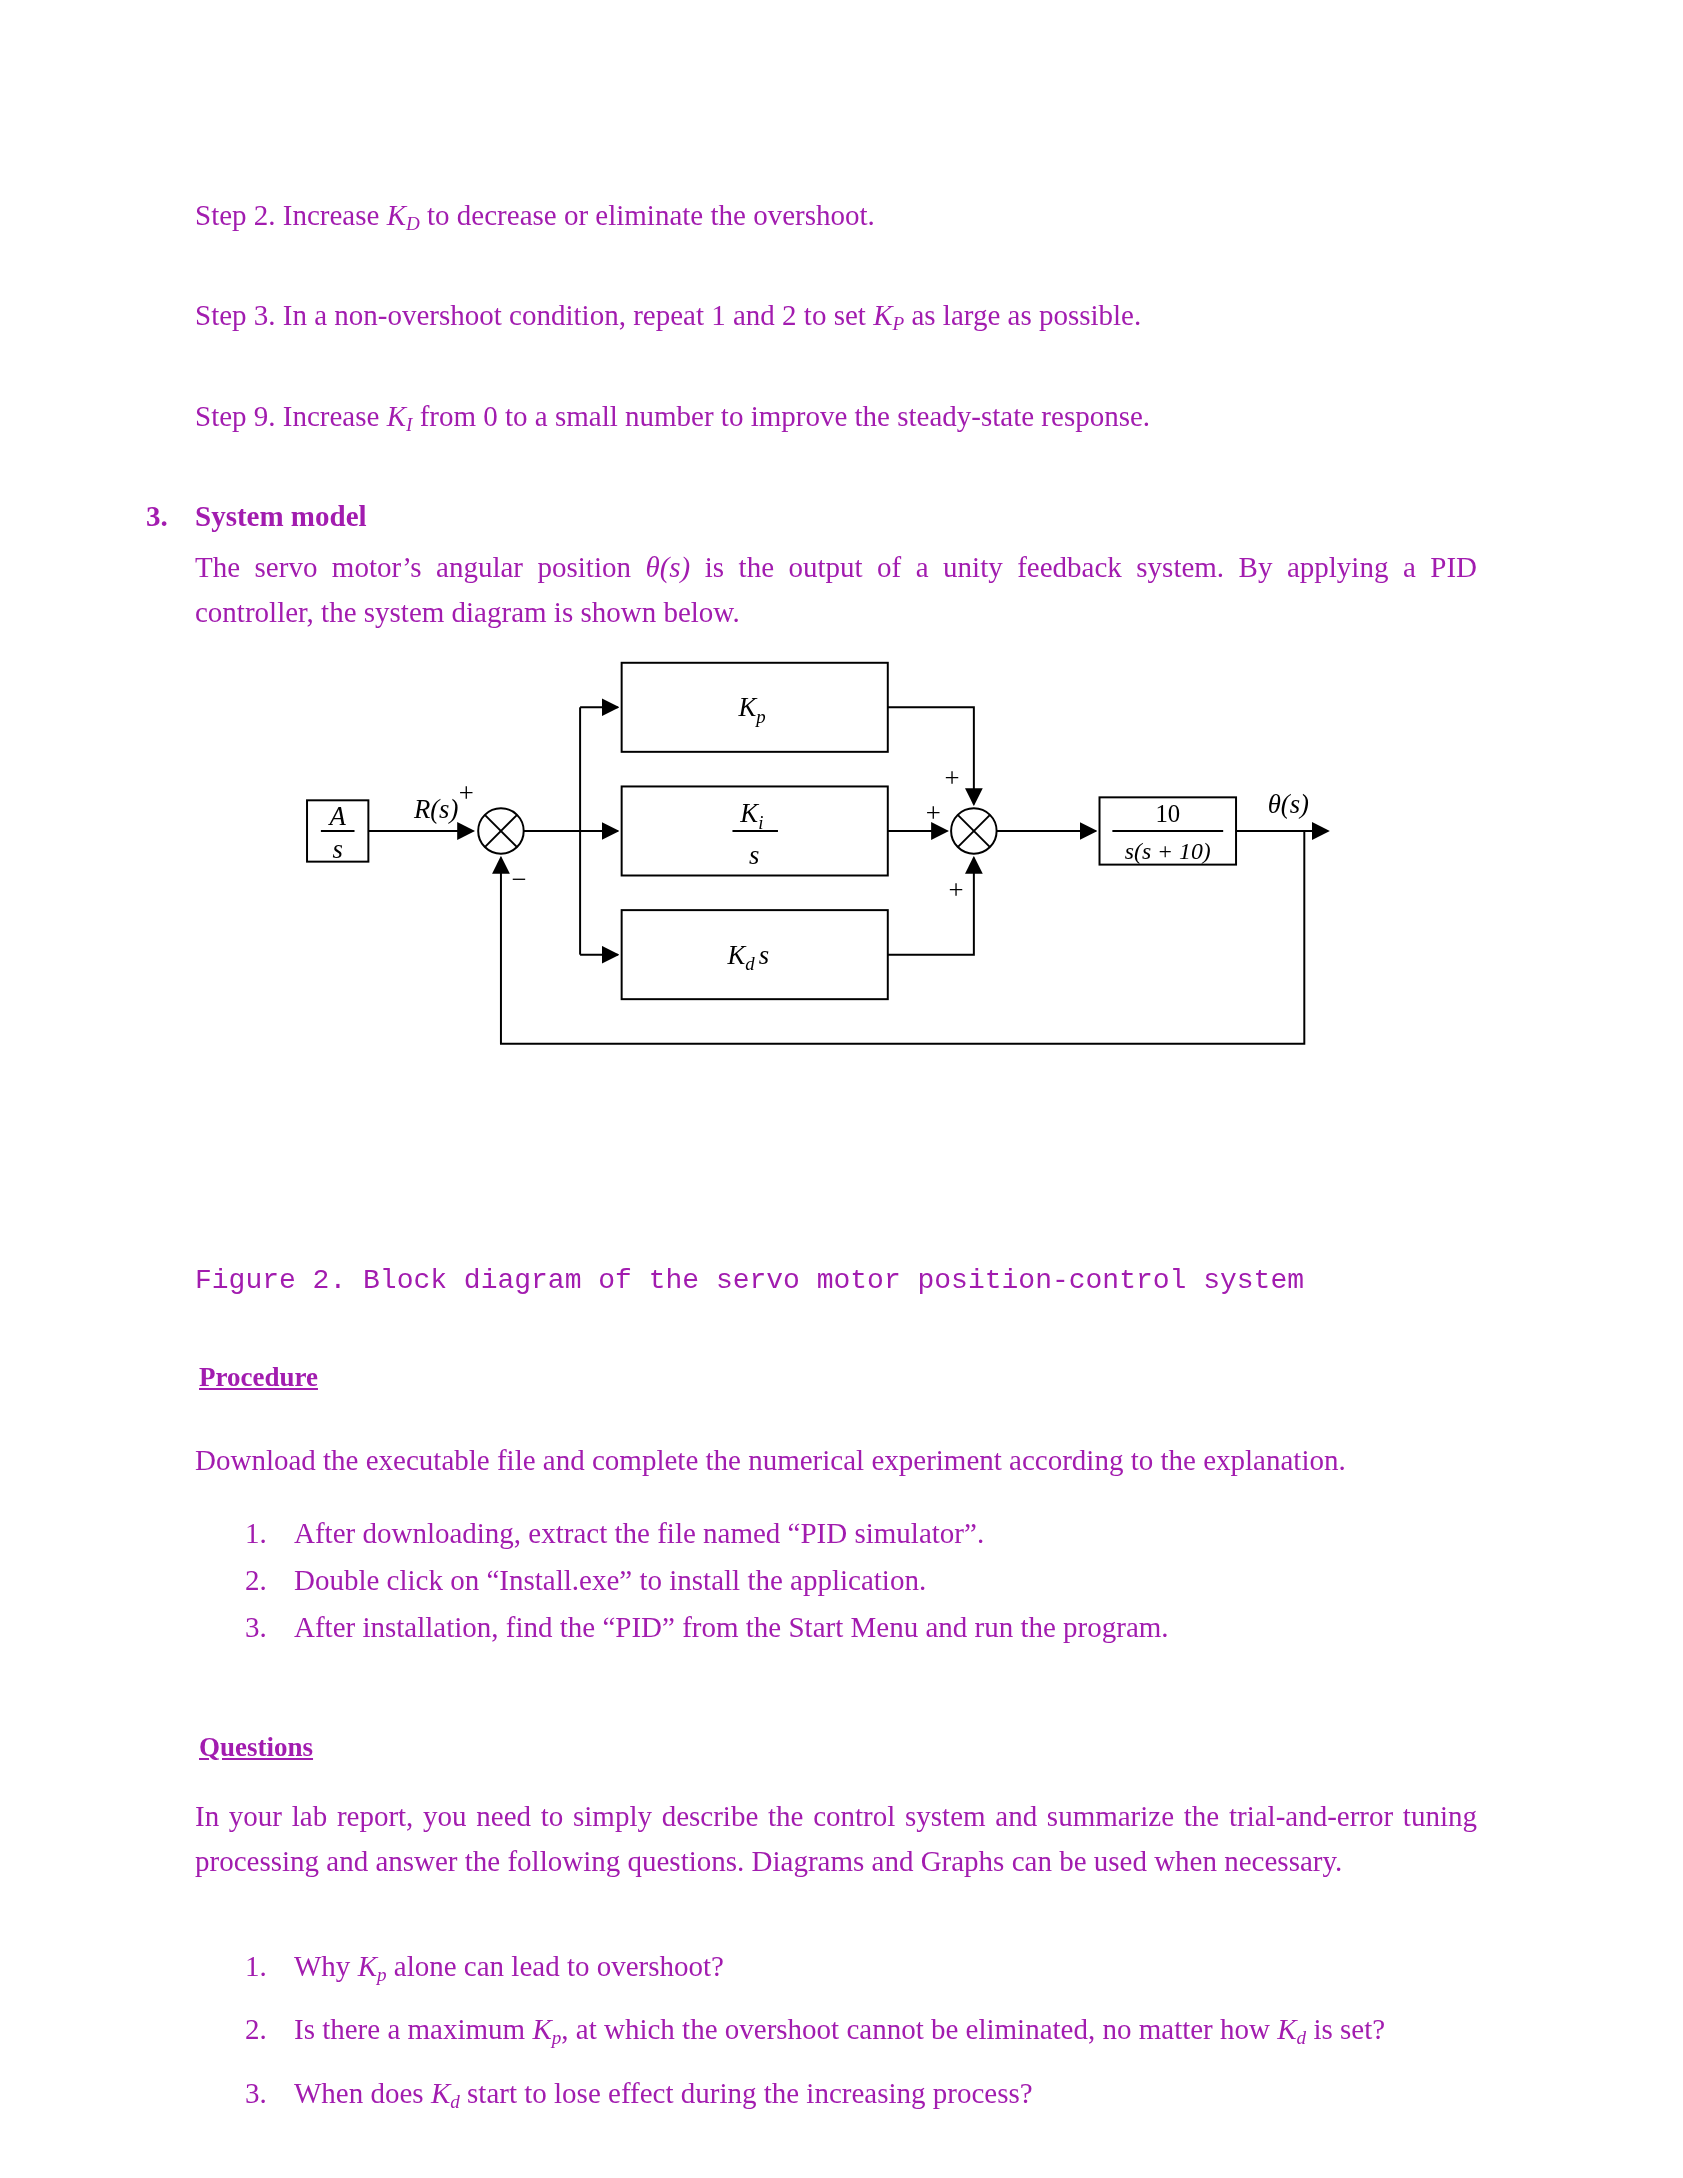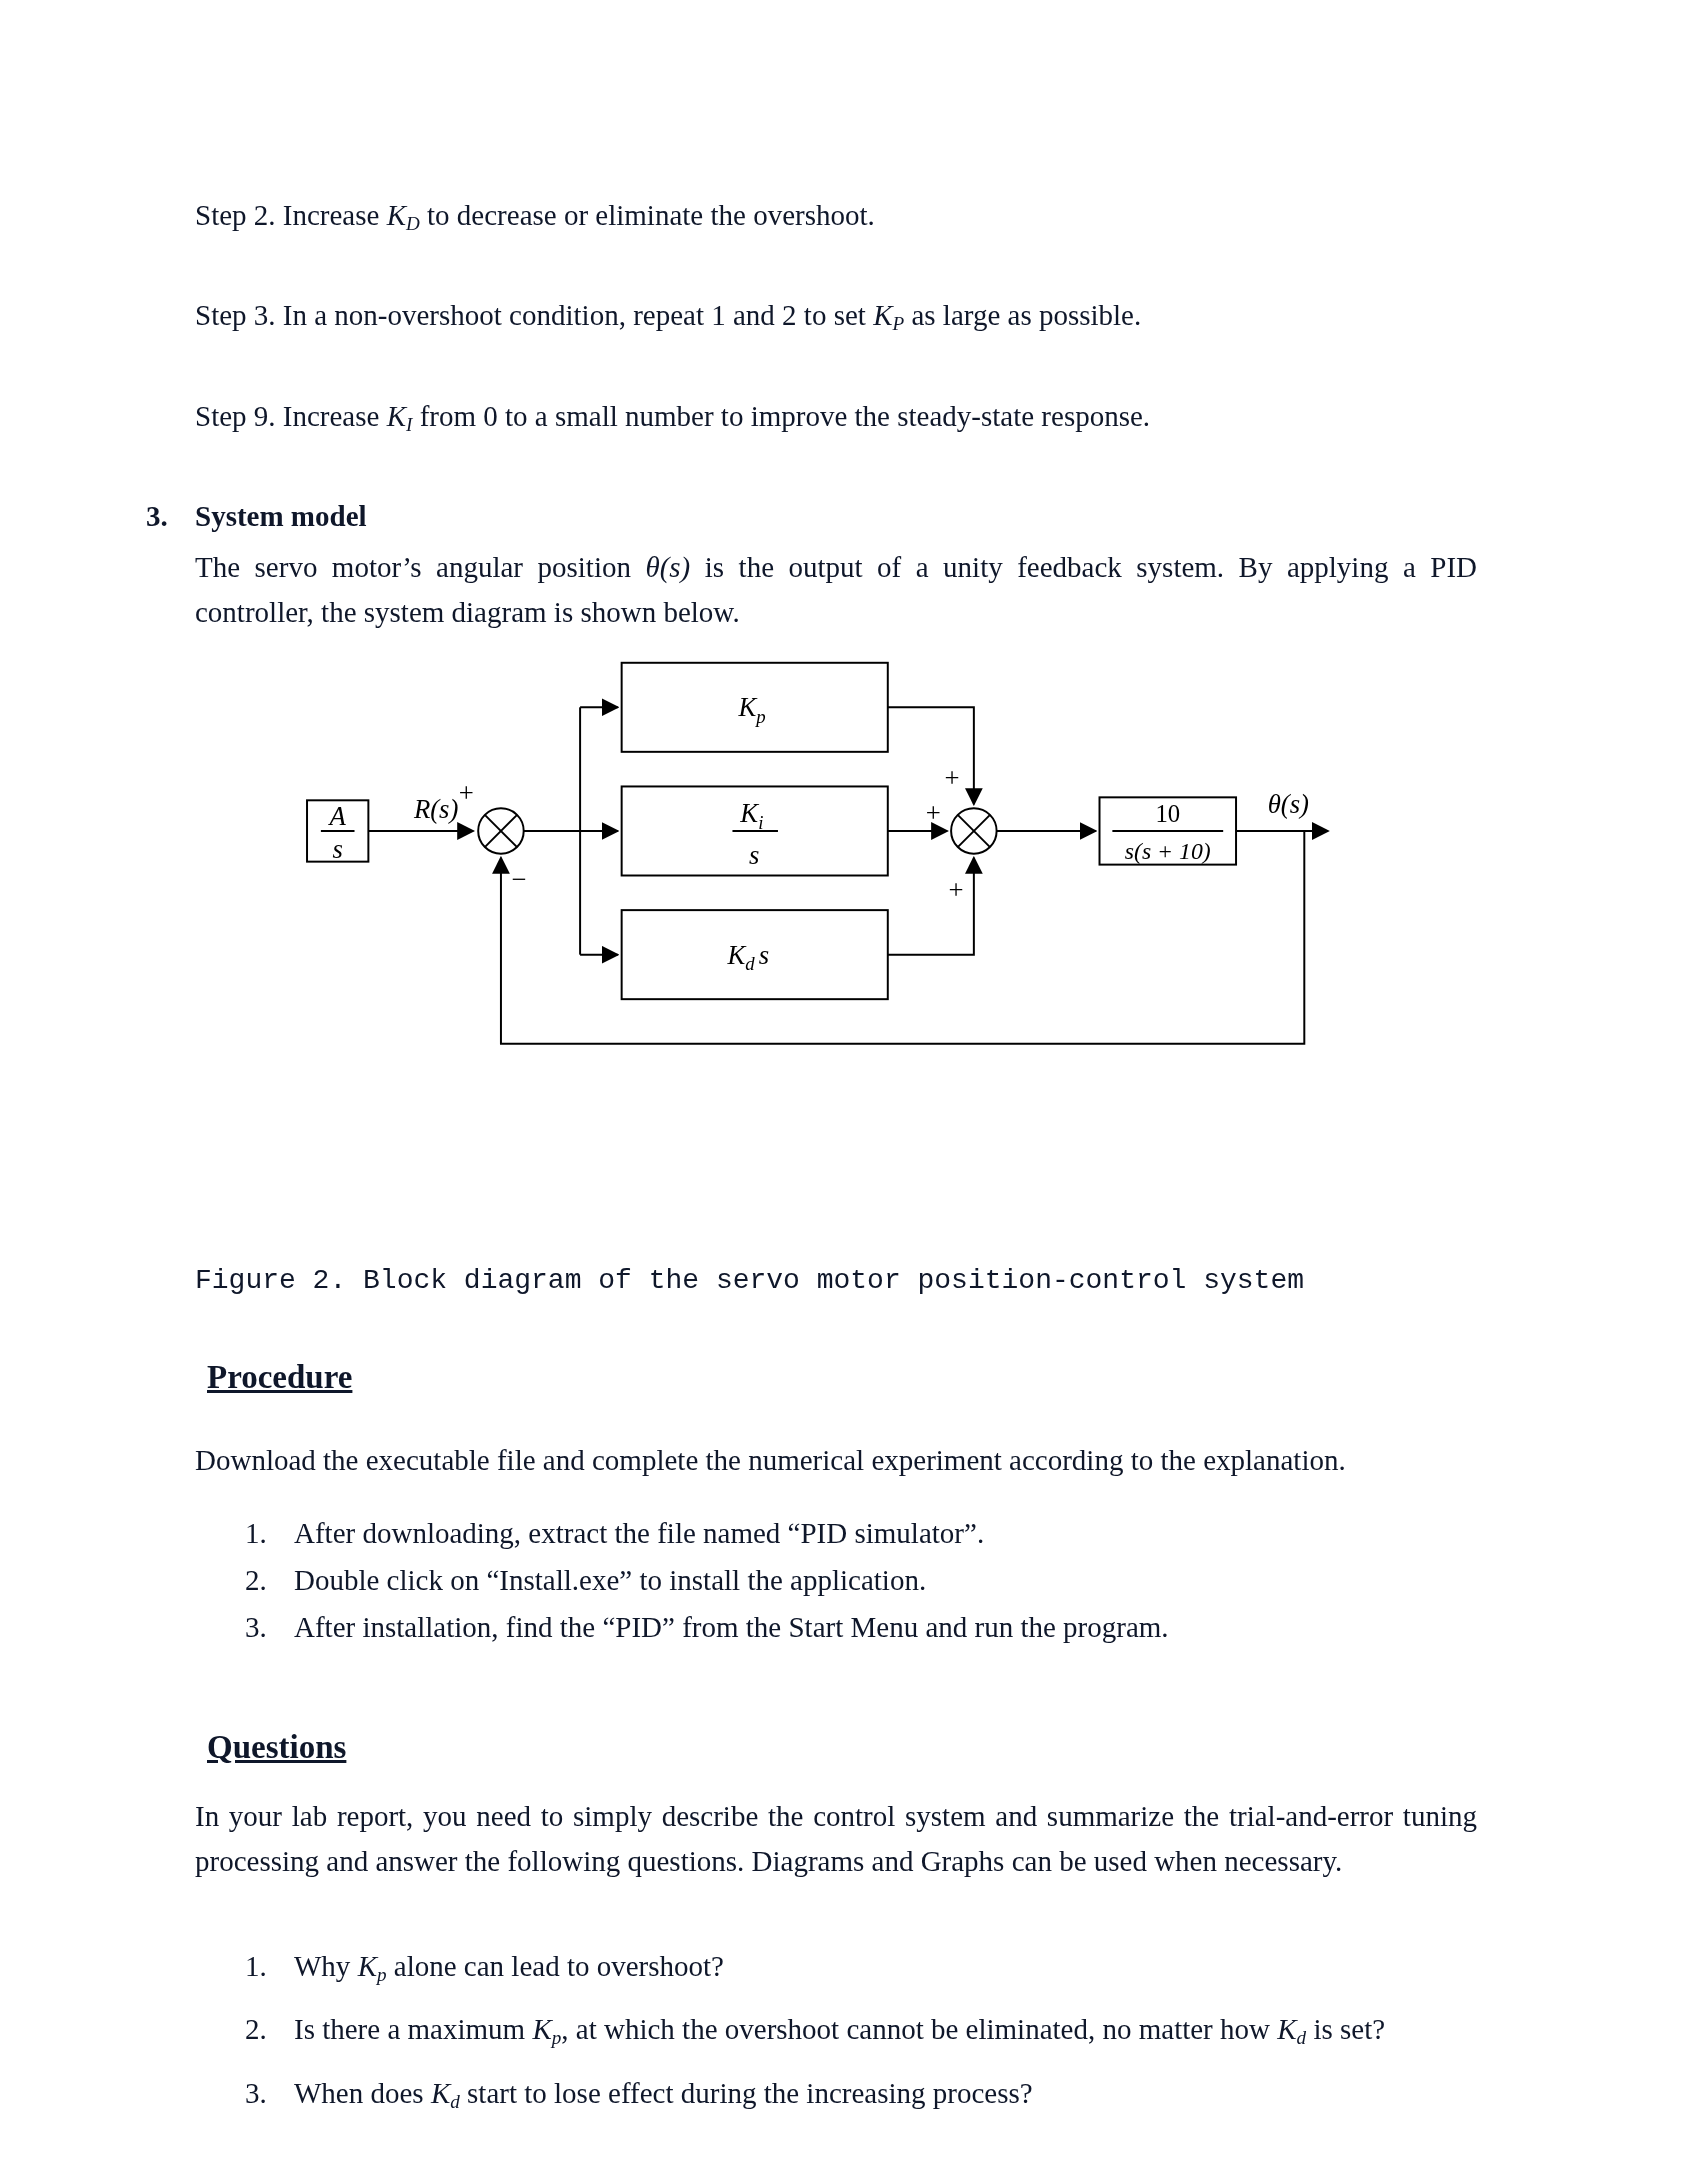--- a/index.html
+++ b/index.html
@@ -1,21 +1,21 @@
 <!DOCTYPE html>
 <html><head>
 <meta charset="utf-8">
 <style>
   html,body{margin:0;padding:0;background:#888;}
   .page{
     position:relative;
     width:1683px;height:2178px;
     background:#ffffff;
     font-family:"Liberation Serif",serif;
-    color:#0f172a;
+    color:#a21caf;
     overflow:hidden;
   }
   .content{
     position:absolute;left:195px;top:193px;width:1282px;
     font-size:29px;line-height:45px;
   }
   p{margin:0;}
   .step{margin:0 0 47px 0;}
   .i{font-style:italic;}
   .sub{font-style:italic;font-size:0.66em;vertical-align:-0.28em;}
@@ -23,22 +23,22 @@
   .sec-num{position:absolute;left:-49px;}
   .just{text-align:justify;}
   .intro{margin-top:6px;}
   .diagram{position:relative;height:554px;margin-top:8px;}
   .diagram svg{position:absolute;left:82px;top:0;}
   .caption{
     font-family:Liberation Mono, monospace;
     font-size:28px;margin-top:61px;
   }
   .uhead{
-    font-size:33px;font-weight:bold;text-decoration:underline;
-    margin:12px;line-height:45px;
+    font-size:27px;font-weight:bold;text-decoration:underline;
+    margin:4px;line-height:45px;
   }
   .uhead.proc{margin-top:52px;}
   .uhead.ques{margin-top:74px;}
   .pintro{margin-top:38px;}
   .qintro{margin-top:24px;}
   .olist{margin-left:50px;}
   .olist.proc{margin-top:27px;}
   .olist.ques{margin-top:59px;}
   .oli{display:flex;line-height:47px;}
   .oli .n{width:49px;flex:none;}

